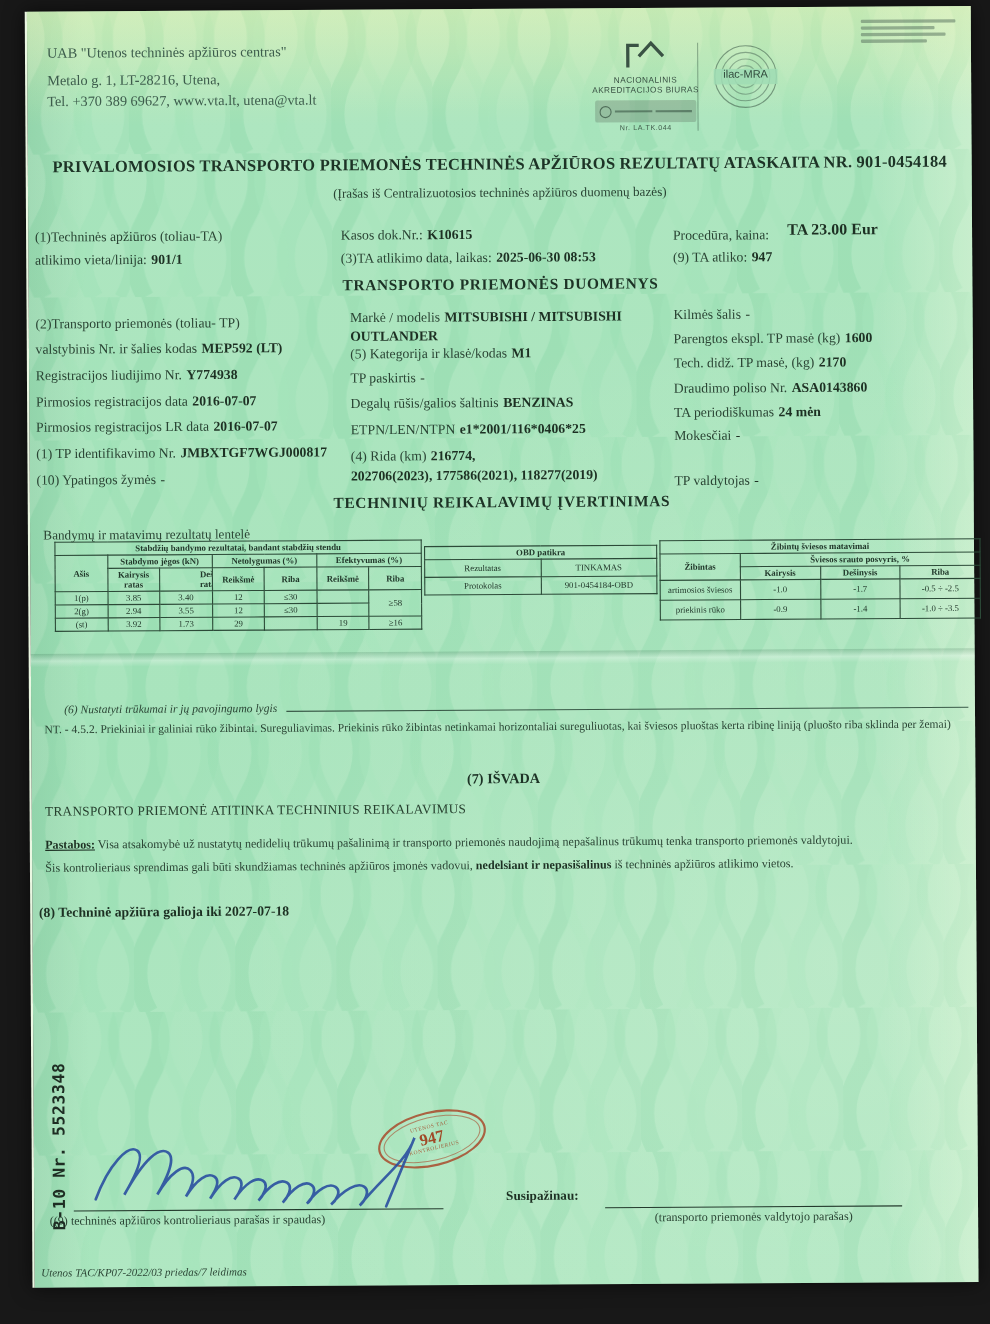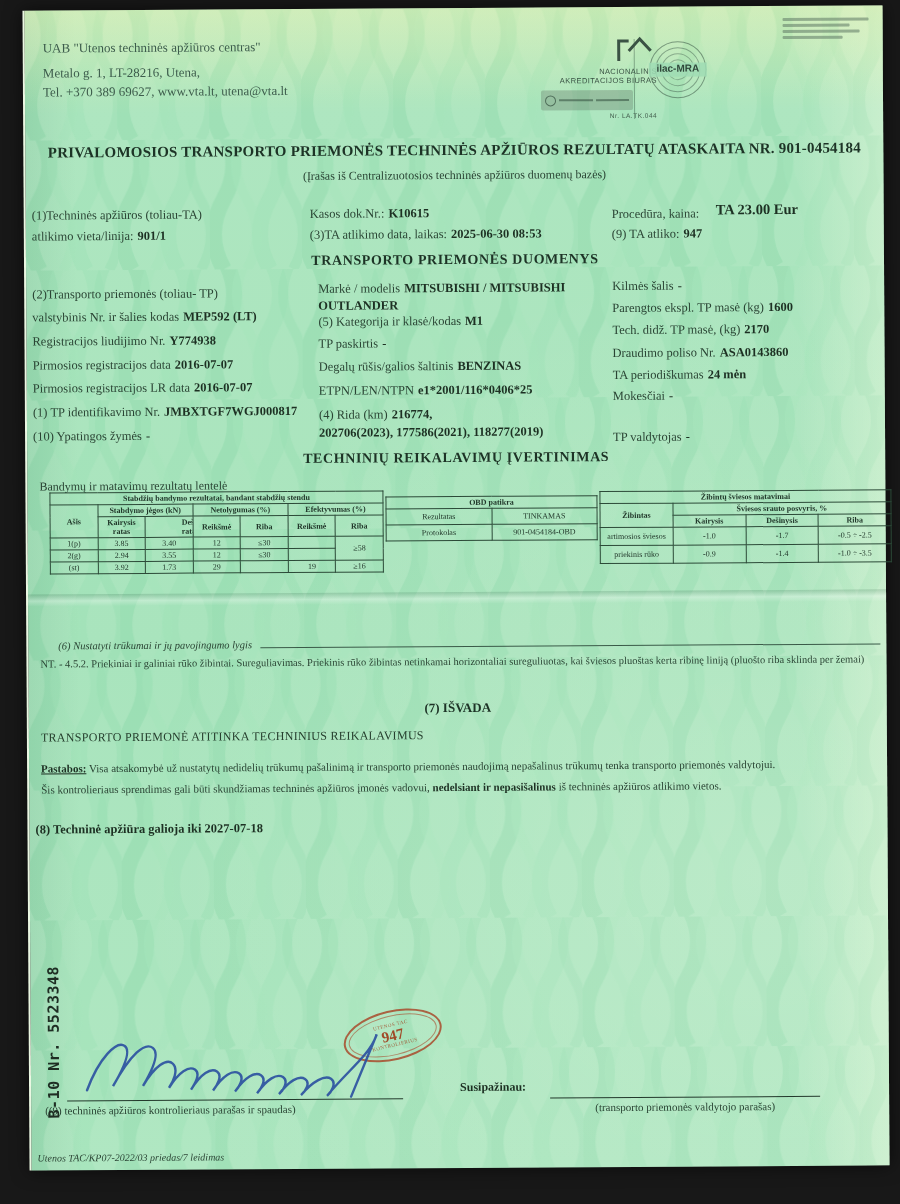--- a/index.html
+++ b/index.html
@@ -58,21 +58,21 @@
   .stamp::before { content:""; position:absolute; inset:3px; border:1px solid rgba(168,74,44,.6); border-radius:50%; }
   .stamp .num { font-size:15px; font-weight:bold; line-height:14px; }
   .stamp .arc { font-size:5px; letter-spacing:.5px; line-height:6px; opacity:.85; }
   .serial {
     font-family:"DejaVu Sans Mono", monospace; font-weight:bold; font-size:15px;
     color:#1e2d23; letter-spacing:.5px; white-space:nowrap;
     transform-origin:0 0; transform:rotate(-90deg) translateX(-170px);
   }
   .footer { font-size:10px; font-style:italic; color:#2c4636; }
   .fineline { height:2.5px; background:rgba(95,120,100,.55); margin-bottom:3.5px; border-radius:1px; }
-  .nab { width:140px; text-align:right; color:#3a5244; }
+  .nab { width:140px; text-align:center; color:#3a5244; }
   .nab .nab-text { font-size:7.5px; line-height:9px; letter-spacing:.4px; font-family:"Liberation Sans", sans-serif; }
   .badge { width:92px; height:20px; margin:5px auto 2px; background:rgba(110,135,115,.4); border-radius:2px;
            display:flex; align-items:center; padding:0 4px; gap:3px; }
   .badge .dot { width:11px; height:11px; border:1px solid rgba(50,75,60,.7); border-radius:50%; }
   .badge .bar { flex:1; height:2px; background:rgba(50,75,60,.55); }
   .certno { font-size:6.5px; letter-spacing:.5px; color:#44604f; font-family:"Liberation Sans", sans-serif; }
   .vline { border-left:1px solid rgba(60,90,70,.45); height:80px; }
 </style>
 </head>
 <body>
@@ -115,21 +115,21 @@
   </div>
   <div class="abs vline" style="left:609px; top:32px;"></div>
   <div class="abs" style="left:622px; top:32px; width:62px; height:62px;">
     <svg width="62" height="62" viewBox="0 0 62 62">
       <circle cx="31" cy="31" r="28" fill="none" stroke="#44604f" stroke-width="1" opacity=".6"></circle>
       <circle cx="31" cy="31" r="22" fill="none" stroke="#44604f" stroke-width="1" opacity=".5"></circle>
       <circle cx="31" cy="31" r="16" fill="none" stroke="#44604f" stroke-width="1" opacity=".45"></circle>
       <circle cx="31" cy="31" r="10" fill="none" stroke="#44604f" stroke-width="1" opacity=".4"></circle>
       <rect x="2" y="24" width="58" height="14" fill="#9fdcb4" opacity=".85"></rect>
     </svg>
-    <div class="abs" style="left:0; top:24px; width:62px; text-align:center; font-family:'Liberation Sans',sans-serif; font-weight:bold; font-size:10px; color:#2f473a;">ilac-MRA</div>
+    <div class="abs" style="left:0; top:24px; width:62px; text-align:center; font-family:'Liberation Sans',sans-serif; font-weight:normal; font-size:10px; color:#2f473a;">ilac-MRA</div>
   </div>
 
   <div class="abs" style="right:14px; top:12px; width:86px;">
     <div class="fineline"></div>
     <div class="fineline" style="width:78%;"></div>
     <div class="fineline" style="width:90%;"></div>
     <div class="fineline" style="width:70%;"></div>
   </div>
 
   <h1 class="title abs center" style="top:134px;">PRIVALOMOSIOS TRANSPORTO PRIEMONĖS TECHNINĖS APŽIŪROS REZULTATŲ ATASKAITA NR. 901-0454184</h1>

